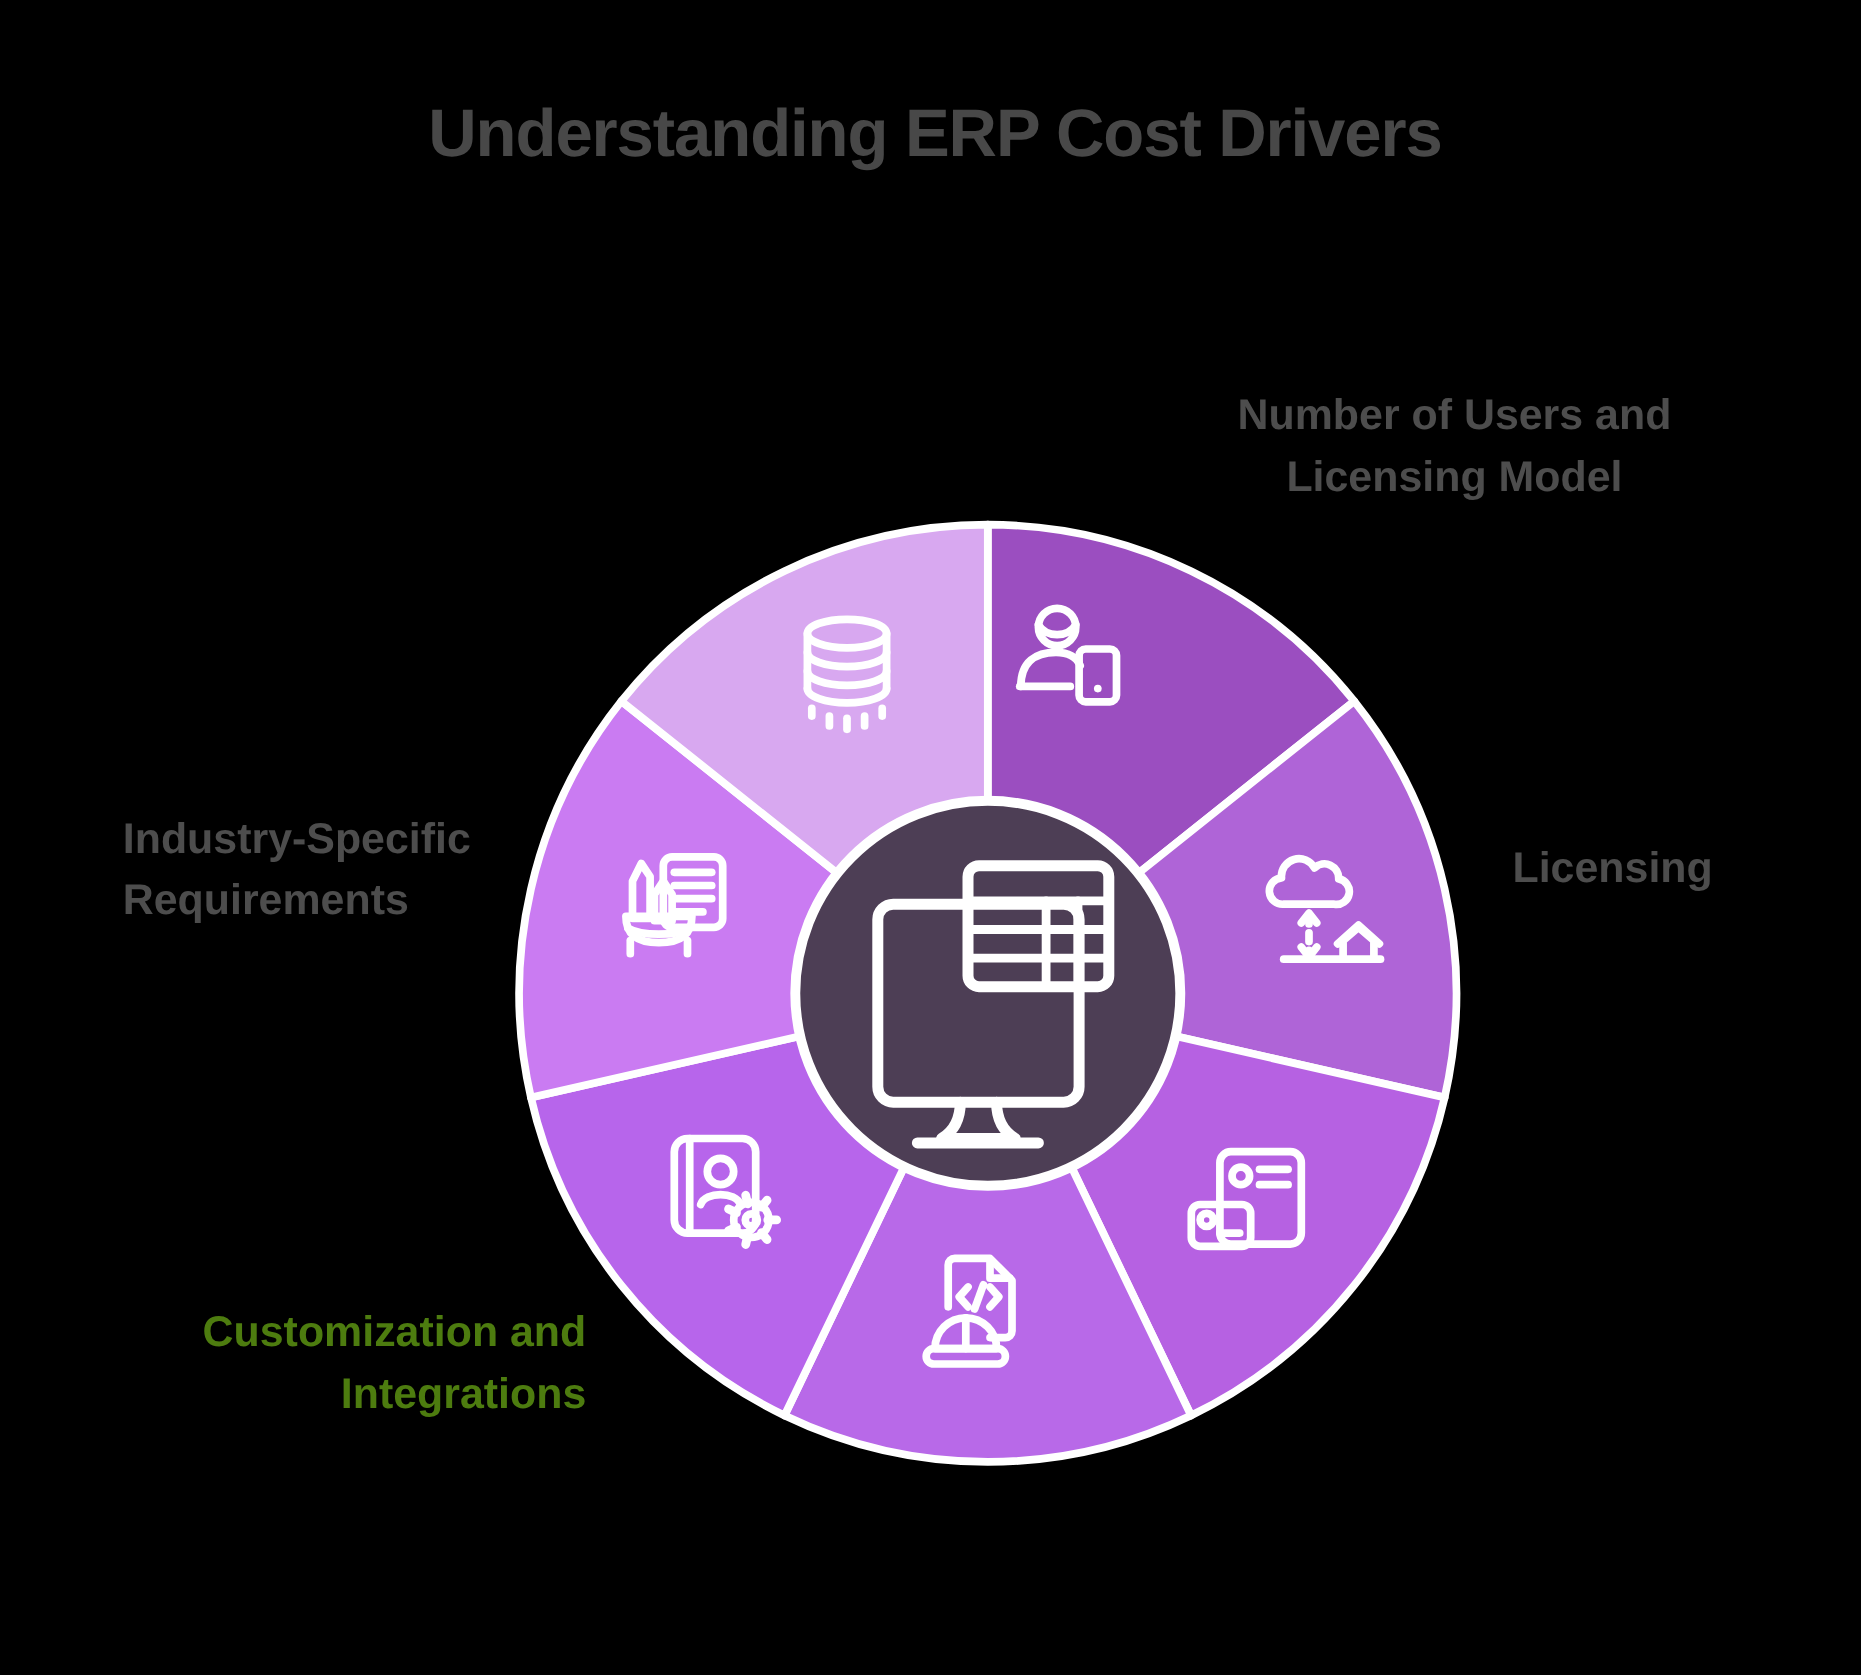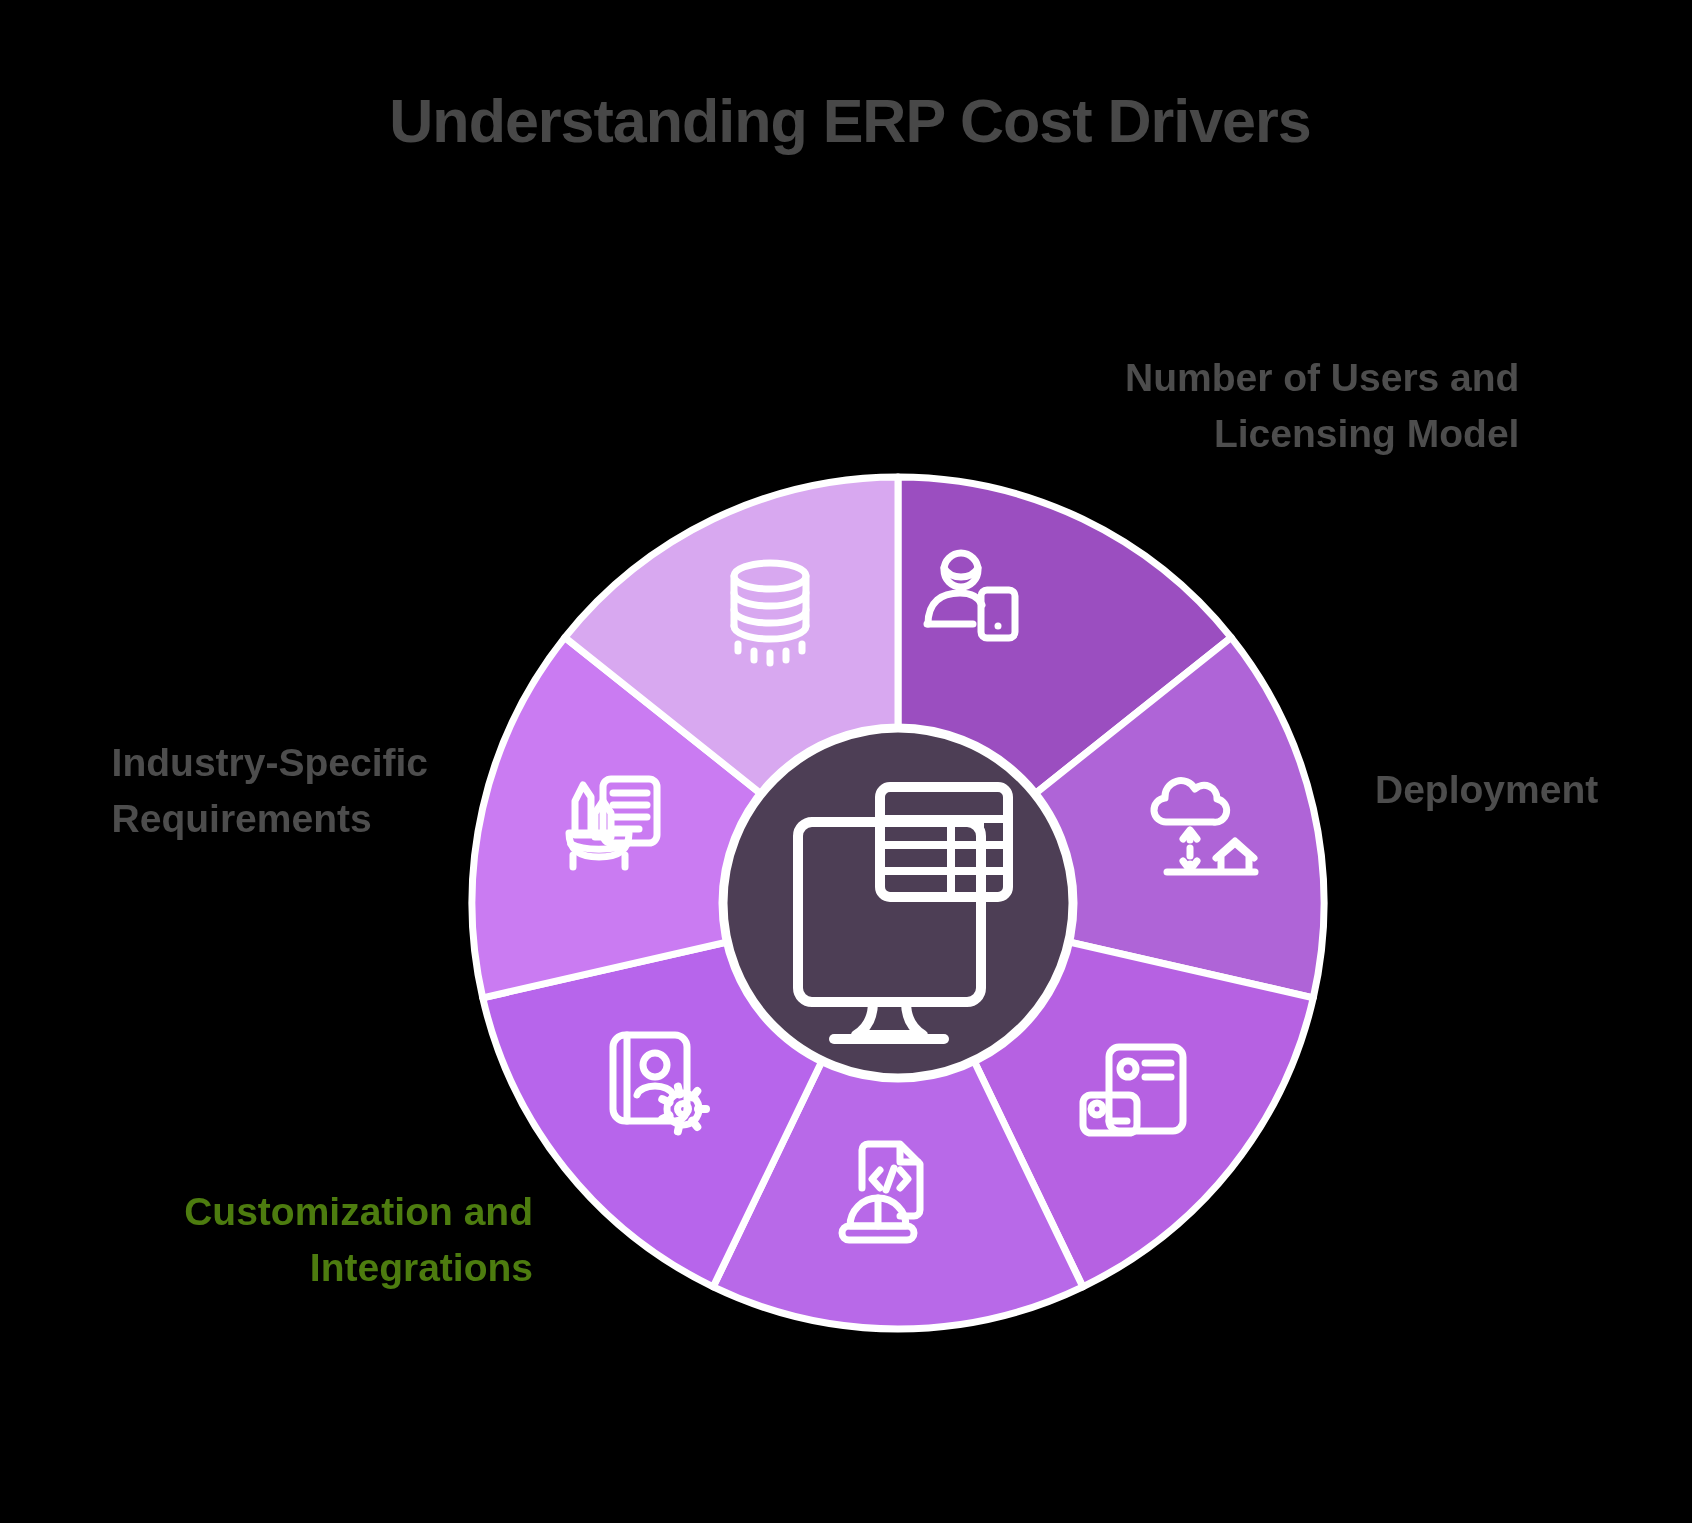--- a/index.html
+++ b/index.html
@@ -14,21 +14,21 @@
   .title{
     position:absolute;left:190px;top:86px;width:1320px;
     text-align:center;font-size:61px;font-weight:700;color:#484848;
     letter-spacing:-1px;
   }
   .wheel-label{
     position:absolute;font-size:39px;font-weight:700;color:#4d4d4d;
     line-height:56px;white-space:pre-line;
   }
   .lbl-migration{right:1060px;top:350px;text-align:right;}
-  .lbl-users{left:1125px;top:350px;text-align:right;}
+  .lbl-users{left:1125px;top:350px;text-align:center;}
   .lbl-industry{right:1264px;top:735px;text-align:left;}
   .lbl-deployment{left:1375px;top:762px;text-align:left;}
   .lbl-customization{right:1159px;top:1184px;text-align:right;}
   .lbl-licensing{left:1267px;top:1194px;text-align:left;}
   .lbl-features{left:578px;width:600px;top:1368px;text-align:center;}
   svg{position:absolute;left:0;top:0;}
   .icon-stroke{stroke:#fff;fill:none;stroke-width:7;stroke-linecap:round;stroke-linejoin:round;}
   .icon-stroke-thick{stroke:#fff;fill:none;stroke-width:10;stroke-linecap:round;stroke-linejoin:round;}
   .icon-grid{stroke:#fff;fill:none;stroke-width:8;stroke-linecap:round;stroke-linejoin:round;}
 </style>
@@ -36,21 +36,21 @@
 <body style="background: rgb(0, 0, 0);">
 
 <div class="canvas">
 
   <div class="title" style="color: rgb(72, 72, 72);">Understanding ERP Cost Drivers</div>
 
   <div class="wheel-label lbl-users" style="color: rgb(77, 77, 77);">Number of Users and
 Licensing Model</div>
   <div class="wheel-label lbl-industry" style="color: rgb(77, 77, 77);">Industry-Specific
 Requirements</div>
-  <div class="wheel-label lbl-deployment" style="color: rgb(77, 77, 77);">Deployment</div>
+  <div class="wheel-label lbl-deployment" style="color: rgb(77, 77, 77);">Licensing</div>
   <div class="wheel-label lbl-customization" style="color: #4d7c0f;">Customization and
 Integrations</div>
 
   <svg width="1692" height="1523" viewBox="0 0 1692 1523">
 
     <g id="wedges">
         <path d="M 898 903 L 898.0 477.0 A 426 426 0 0 1 1231.1 637.4 Z" fill="#9b4ec0" stroke="#ffffff" stroke-width="7" stroke-linejoin="round"></path>
         <path d="M 898 903 L 1231.1 637.4 A 426 426 0 0 1 1313.3 997.8 Z" fill="#af64d7" stroke="#ffffff" stroke-width="7" stroke-linejoin="round"></path>
         <path d="M 898 903 L 1313.3 997.8 A 426 426 0 0 1 1082.8 1286.8 Z" fill="#b661e2" stroke="#ffffff" stroke-width="7" stroke-linejoin="round"></path>
         <path d="M 898 903 L 1082.8 1286.8 A 426 426 0 0 1 713.2 1286.8 Z" fill="#b869e8" stroke="#ffffff" stroke-width="7" stroke-linejoin="round"></path>

